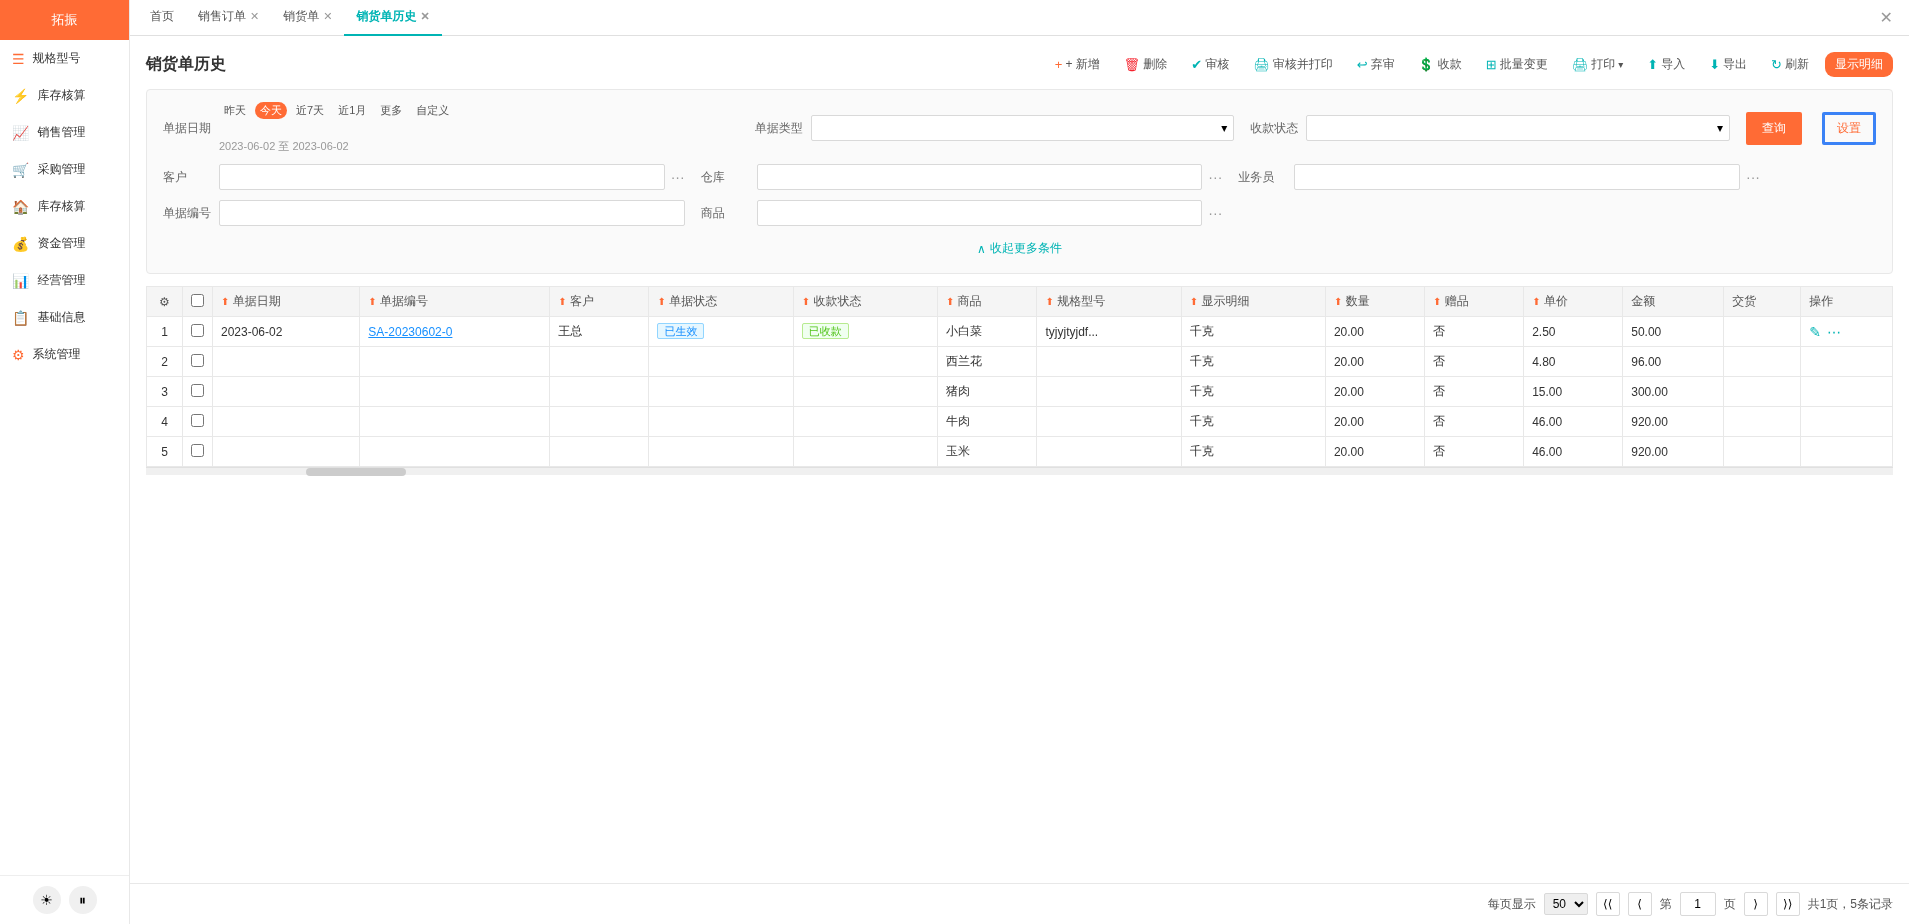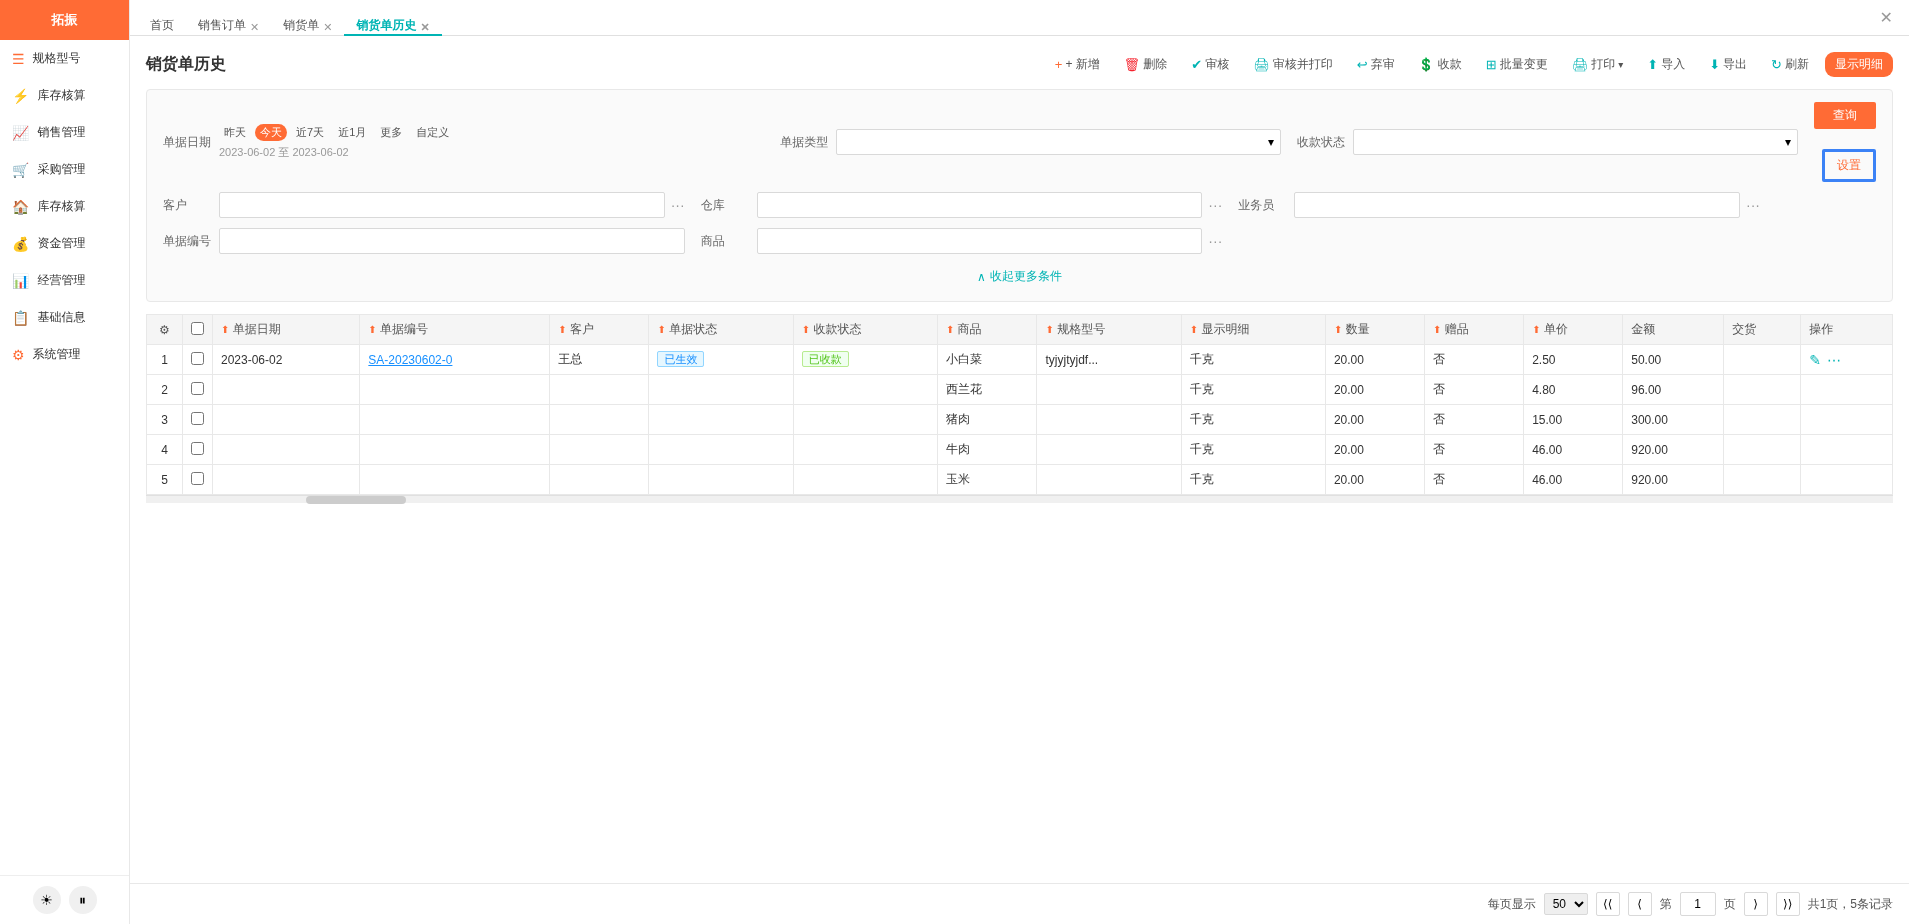--- a/index.html
+++ b/index.html
@@ -15,21 +15,21 @@
       flex-shrink: 0;
     }
     .sidebar-logo {
       height: 40px;
       background: #ff6b35;
       display: flex;
       align-items: center;
       justify-content: center;
       color: #fff;
       font-size: 13px;
-      font-weight: bold;
+      font-weight: normal;
     }
     .sidebar-item {
       display: flex;
       align-items: center;
       padding: 10px 12px;
       cursor: pointer;
       color: #333;
       gap: 8px;
       font-size: 12px;
     }
@@ -62,21 +62,21 @@
     .tabs-bar {
       display: flex;
       align-items: center;
       background: #fff;
       border-bottom: 1px solid #e0e0e0;
       height: 36px;
       padding: 0 8px;
       flex-shrink: 0;
     }
     .tab {
-      display: flex; align-items: flex-end; gap: 4px;
+      display: flex; align-items: center; gap: 4px;
       padding: 0 12px;
       height: 36px;
       cursor: pointer;
       color: #555;
       border-bottom: 2px solid transparent;
       font-size: 12px;
     }
     .tab.active {
       color: #00b4b4;
       border-bottom: 2px solid #00b4b4;
@@ -194,21 +194,21 @@
       display: flex;
       flex-direction: column;
     }
     .date-btns {
       display: flex; gap: 4px; margin-bottom: 2px;
     }
     .date-btn {
       padding: 1px 5px; cursor: pointer; font-size: 11px; color: #555; border-radius: 2px;
     }
     .date-btn.active { background: #ff6b35; color: #fff; border-radius: 10px; }
-    .date-range-text { font-size: 11px; color: #999; margin-top: 2px; }
+    .date-range-text { font-size: 11px; color: #999; margin-top: 18px; }
 
     .collapse-btn {
       display: flex; align-items: center; justify-content: center;
       color: #00b4b4; cursor: pointer; font-size: 12px; gap: 4px;
       padding: 4px;
     }
 
     .query-btn {
       background: #ff6b35; color: #fff; border: none;
       padding: 5px 16px; border-radius: 2px; cursor: pointer; font-size: 12px;
@@ -437,21 +437,21 @@
           </div>
         </div>
 
         <div class="filter-item">
           <span class="filter-label">收款状态</span>
           <div class="filter-select">
             <span></span>
             <span>▾</span>
           </div>
         </div>
-        <div style="display:flex;flex-direction:column;gap:20px;">
+        <div style="display:flex;flex-direction:row;gap:12px;">
           <button class="query-btn">查询</button>
           <button class="set-btn">设置</button>
         </div>
       </div>
       <div class="filter-row">
 
         <div class="filter-item">
           <span class="filter-label">客户</span>
           <input class="filter-input" style="flex: 1 1 0%;">
           <span class="ellipsis-btn">···</span>

